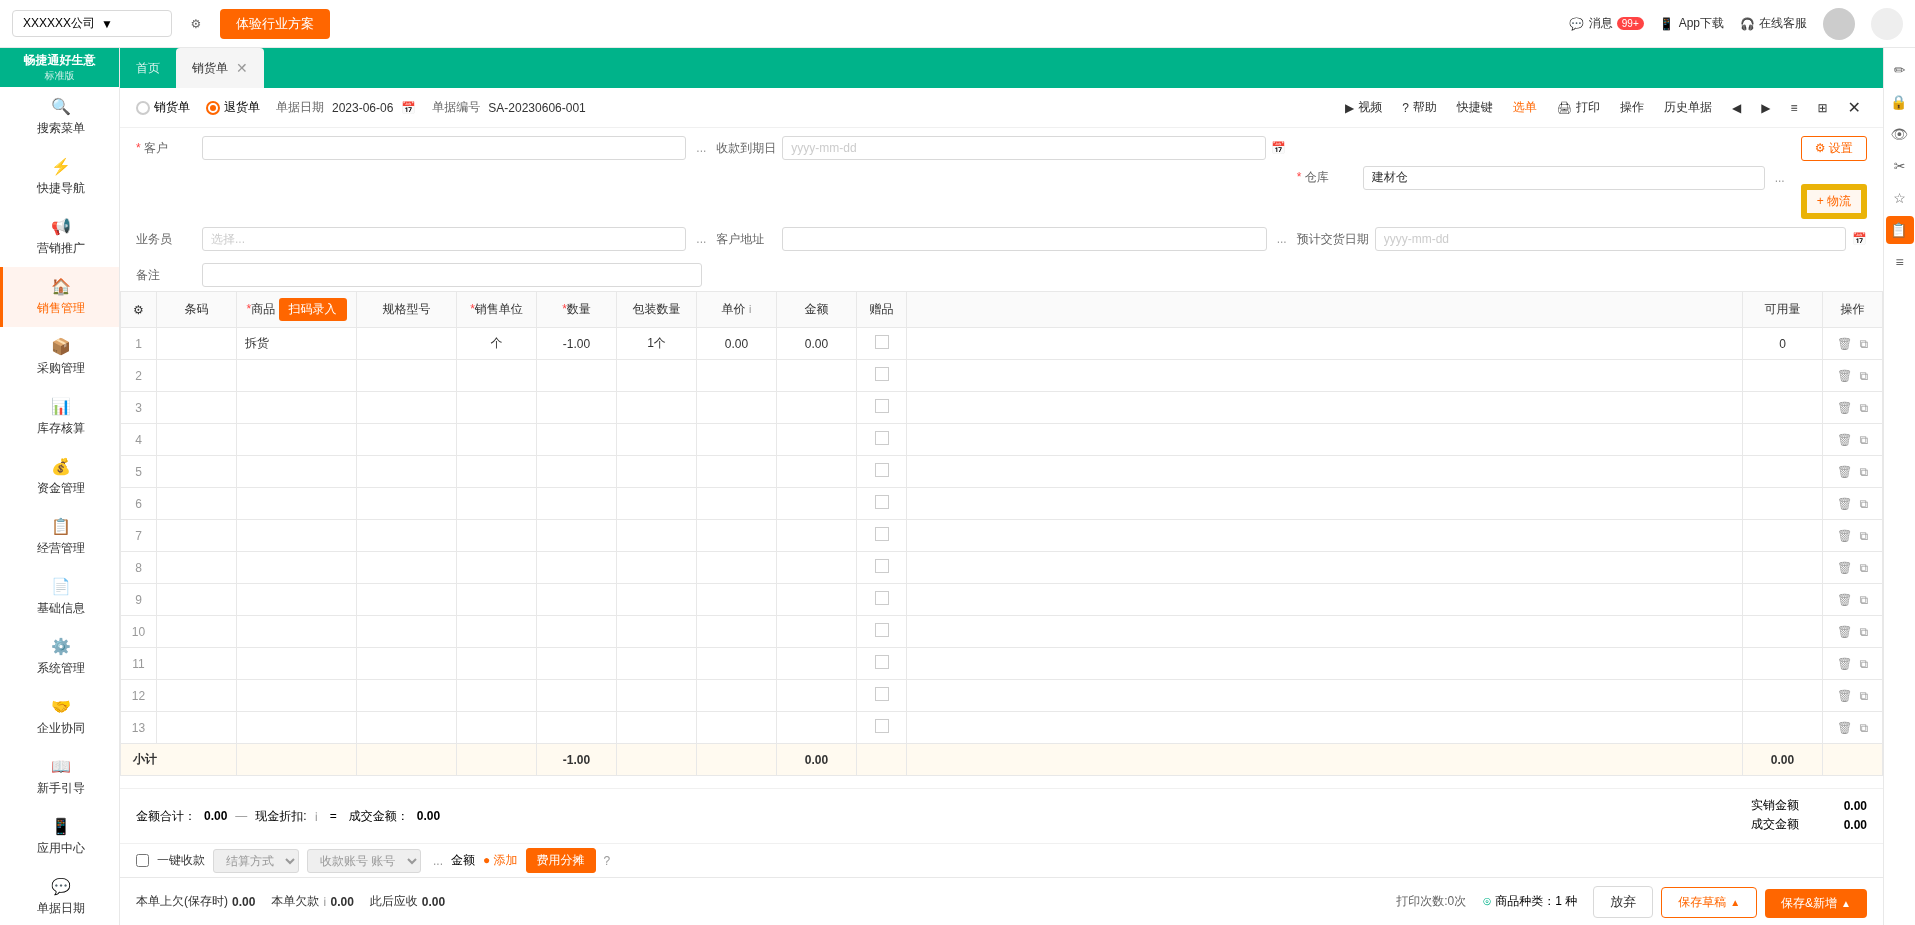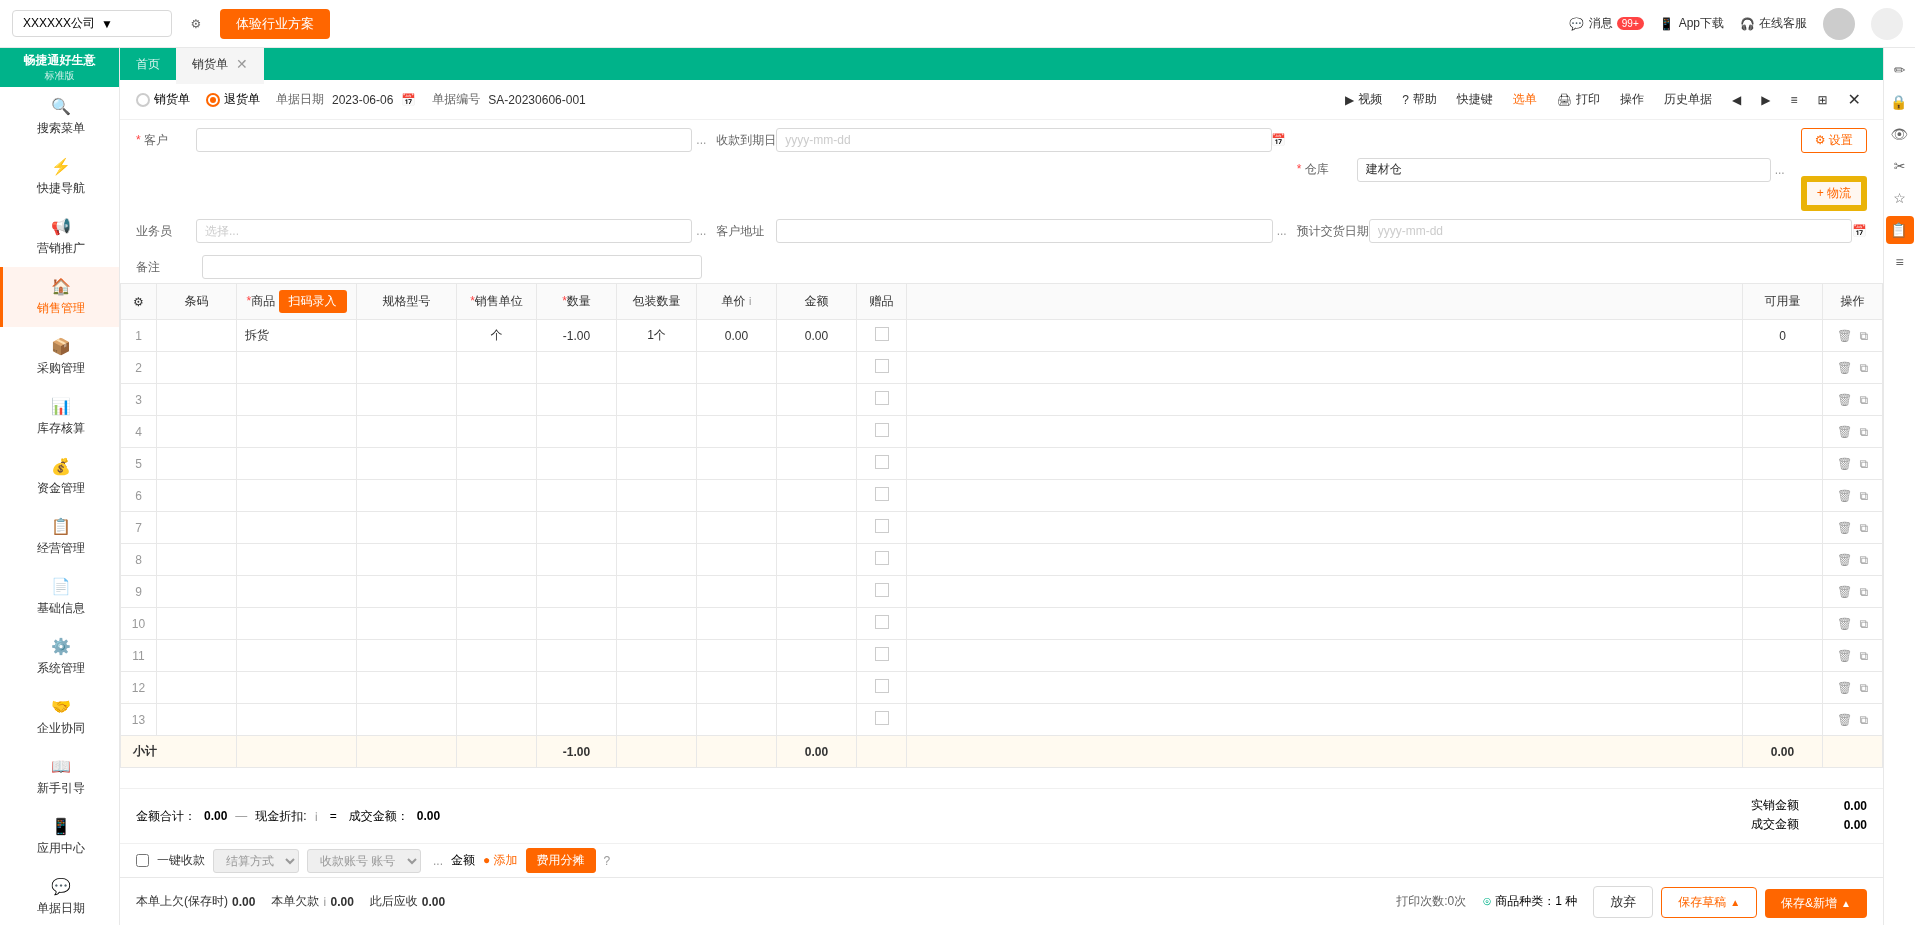--- a/index.html
+++ b/index.html
@@ -55,21 +55,21 @@
       border-left: 3px solid transparent;
     }
     .sidebar-item.active { background: #fff3ee; border-left: 3px solid #ff6600; color: #ff6600; }
     .sidebar-item-icon { font-size: 16px; }
 
     
     .content-area { flex: 1; display: flex; flex-direction: column; overflow: hidden; }
 
     
     .tab-bar {
-      height: 32px; background: #00b38a; display: flex; align-items: center;
+      height: 40px; background: #00b38a; display: flex; align-items: flex-start;
       padding: 0 0 0 0; flex-shrink: 0;
     }
     .tab-item {
       height: 40px; display: flex; align-items: center; padding: 0 16px; cursor: pointer;
       color: #fff; font-size: 13px; gap: 8px; position: relative;
     }
     .tab-item.active { background: #f5f5f5; color: #333; border-radius: 4px 4px 0 0; }
     .tab-close { cursor: pointer; color: #999; font-size: 14px; }
     .tab-item:not(.active) { opacity: 0.85; }
 
@@ -90,21 +90,21 @@
       display: flex; align-items: center; justify-content: center;
     }
     .radio-circle.active { border-color: #ff6600; }
     .radio-circle.active::after {
       content: ''; width: 6px; height: 6px; border-radius: 50%; background: #ff6600;
     }
     .doc-meta { display: flex; align-items: center; gap: 8px; color: #333; }
     .doc-meta label { color: #666; }
     .doc-actions { margin-left: auto; display: flex; align-items: center; gap: 8px; }
     .doc-action-btn { display: flex; align-items: center; gap: 4px; cursor: pointer; color: #333; font-size: 12px; padding: 2px 6px; }
-    .field-row { display: flex; align-items: center; gap: 0; justify-content: center; }
+    .field-row { display: flex; align-items: center; gap: 6px; justify-content: center; }
     .field-label { color: #666; white-space: nowrap; min-width: 60px; }
     .field-input {
       flex: 1; border: 1px solid #d9d9d9; border-radius: 3px; padding: 4px 8px;
       outline: none; color: #333; background: #fff; min-width: 0;
     }
     .field-input::placeholder { color: #ccc; }
     .field-dots { color: #999; cursor: pointer; margin-left: 4px; }
     .field-icon { color: #999; cursor: pointer; }
 
     

